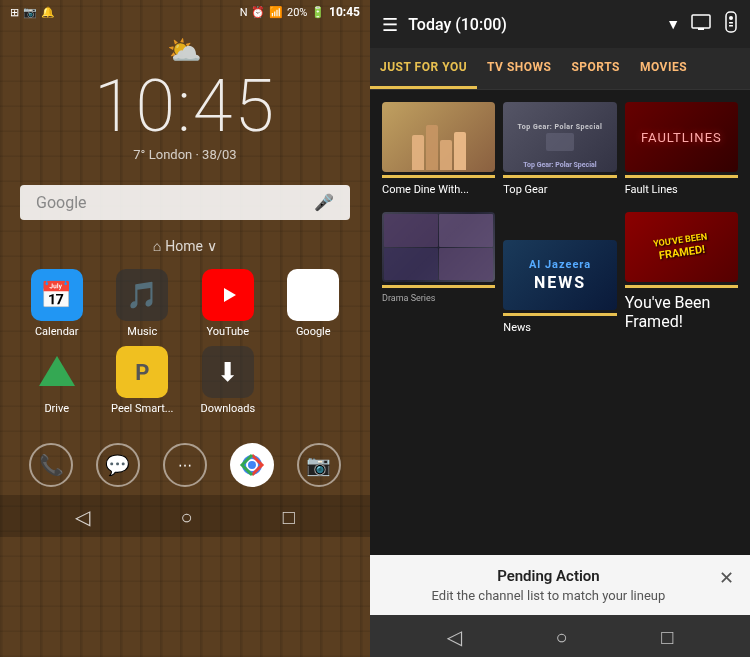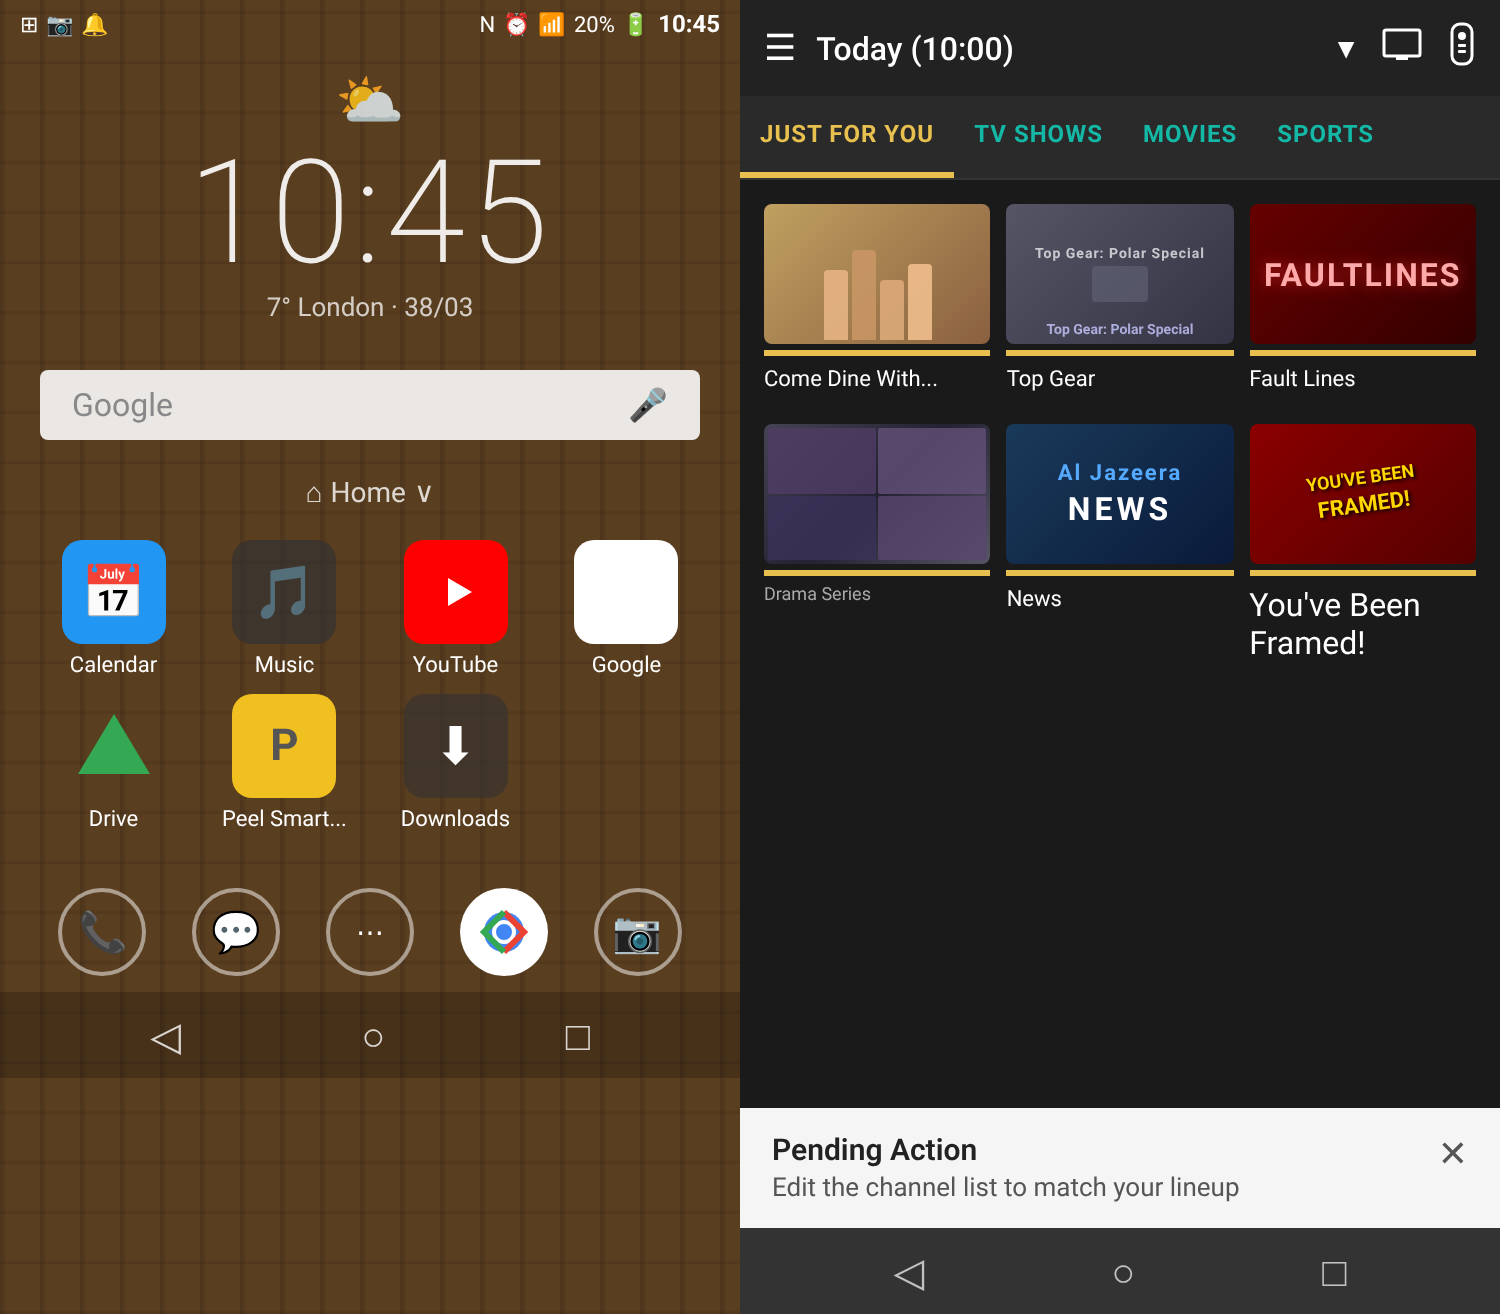--- a/index.html
+++ b/index.html
@@ -167,21 +167,21 @@
     
     .tabs {
       display: flex;
       background: #2a2a2a;
       border-bottom: 1px solid #333;
     }
     .tab {
       padding: 12px 10px;
       font-size: 12px;
       font-weight: bold;
-      color: #14b8a6;
+      color: #fdba74;
       cursor: pointer;
       text-transform: uppercase;
       letter-spacing: 0.5px;
       border-bottom: 3px solid transparent;
     }
     .tab.active {
       color: #e8c050;
       border-bottom: 3px solid #e8c050;
     }
 
@@ -234,38 +234,38 @@
     }
     .show-title-bar {
       height: 3px;
       background: #e8c050;
       margin: 3px 0;
     }
     .show-name {
       color: white; font-size: 11px; margin-top: 2px;
     }
     .fault-label {
-      color: #ffaaaa; font-size: 16px; font-weight: bold;
+      color: #ffaaaa; font-size: 13px; font-weight: normal;
       letter-spacing: 1px; text-align: center;
       text-shadow: 0 0 8px rgba(255,50,50,0.6);
     }
     .news-label {
       display: flex; flex-direction: column; align-items: center; gap: 2px;
     }
 
     
     .pending-action {
       background: #f5f5f5;
       color: #333;
       padding: 12px 16px;
       display: flex;
       align-items: flex-start;
       gap: 8px;
     }
-    .pending-content { flex: 1; }
+    .pending-content { flex: 1; text-align: center; }
     .pending-title { font-size: 15px; font-weight: 600; color: #222; margin-bottom: 3px; }
     .pending-desc { font-size: 13px; color: #555; }
     .close-btn { font-size: 18px; color: #555; cursor: pointer; }
 
     
     .right-bottom-nav {
       background: #333;
       display: flex; justify-content: space-around;
       padding: 10px 30px 8px;
     }
@@ -434,22 +434,22 @@
           <rect x="5" y="11" width="4" height="1.5" rx="0.5" fill="white"></rect>
           <rect x="5" y="14" width="4" height="1.5" rx="0.5" fill="white"></rect>
         </svg>
       </span>
     </div>
   </div>
 
   <div class="tabs">
     <div class="tab active">JUST FOR YOU</div>
     <div class="tab">TV SHOWS</div>
+    <div class="tab">SPORTS</div>
     <div class="tab">MOVIES</div>
-    <div class="tab">SPORTS</div>
   </div>
 
   <div class="content">
 
     <div class="show-grid">
 
       <div class="show-card">
         <div class="show-thumb thumb-come-dine">
           <div class="come-dine-people">
             <div class="person" style="background:rgba(230,180,130,0.9);"></div>
@@ -492,21 +492,21 @@
             <div style="background:rgba(100,80,120,0.8); border-radius:1px;"></div>
             <div style="background:rgba(60,50,90,0.8); border-radius:1px;"></div>
             <div style="background:rgba(90,70,110,0.8); border-radius:1px;"></div>
           </div>
         </div>
         <div class="show-title-bar"></div>
         <span class="show-name" style="font-size:9px; color:#aaa;">Drama Series</span>
       </div>
 
       <div class="show-card">
-        <div class="show-thumb thumb-news" style="align-items:center; justify-content:center; display:flex;">
+        <div class="show-thumb thumb-news" style="align-items:center; justify-content:center; display:flex;margin-top:28px;">
           <div class="news-label">
             <div style="font-size:11px; color:#5af; font-weight:bold; letter-spacing:1px;">Al Jazeera</div>
             <div style="font-size:16px; color:white; font-weight:bold; letter-spacing:2px;">NEWS</div>
           </div>
         </div>
         <div class="show-title-bar"></div>
         <span class="show-name">News</span>
       </div>
 
       <div class="show-card">

